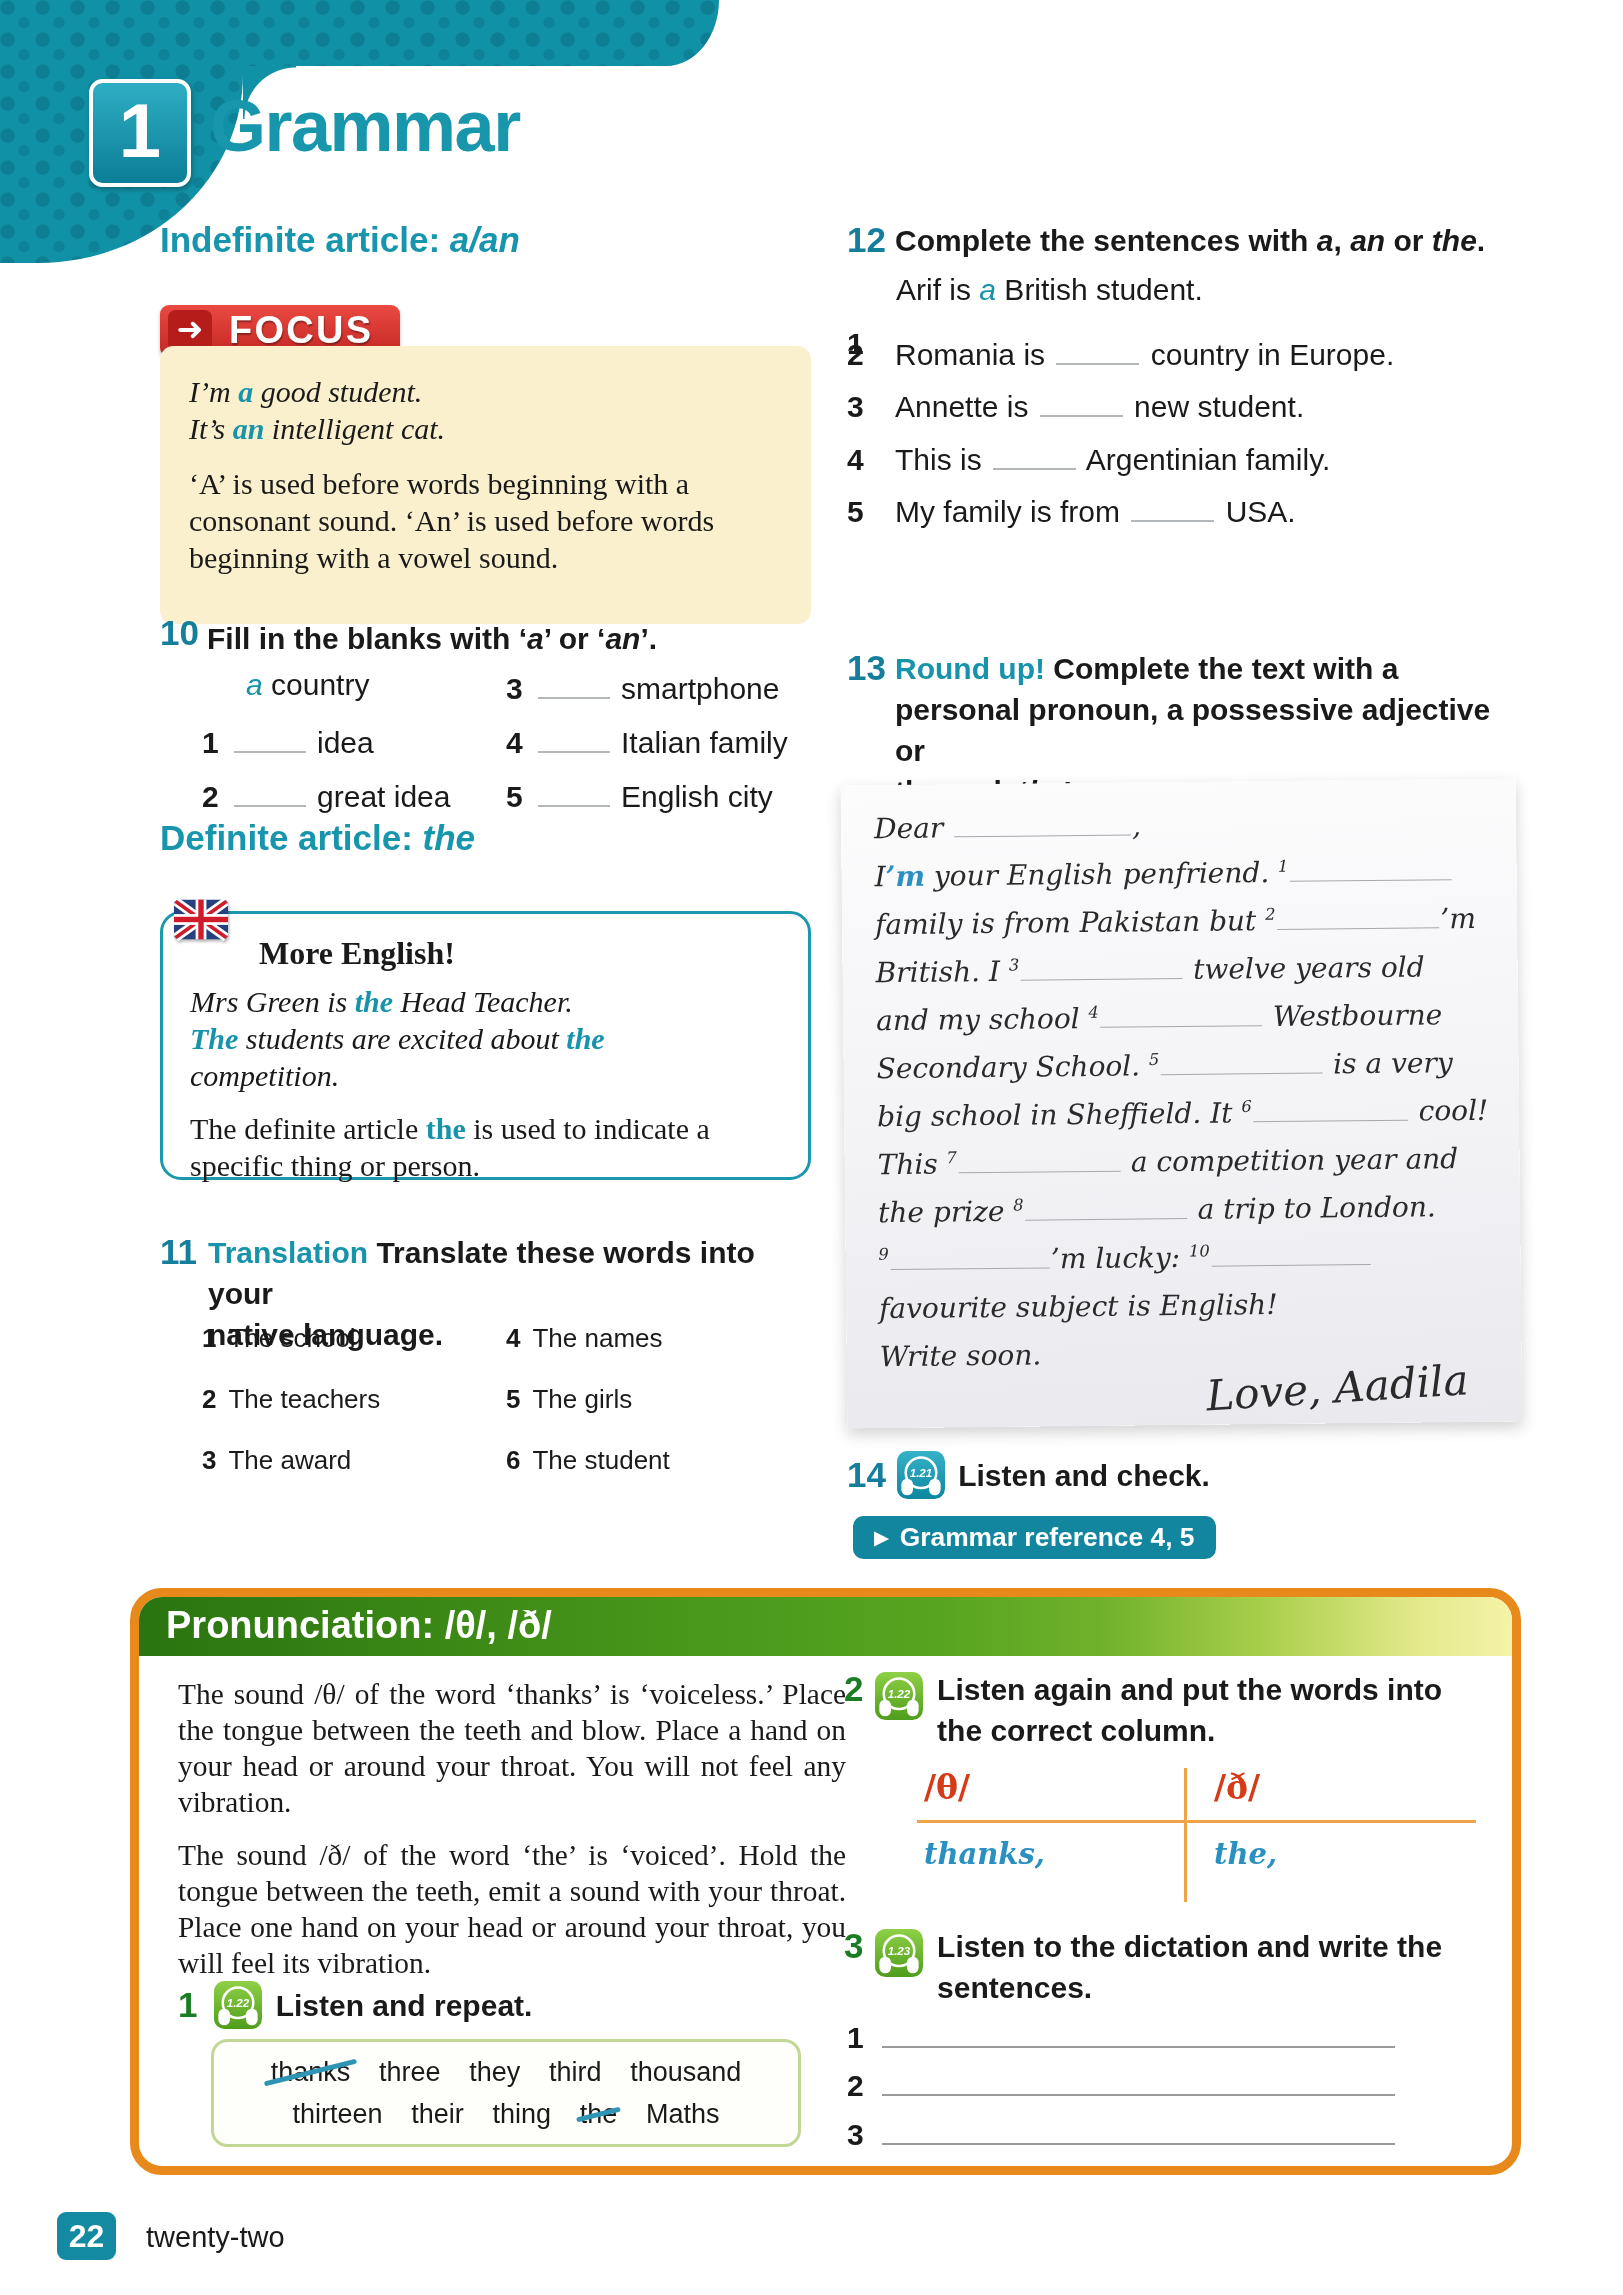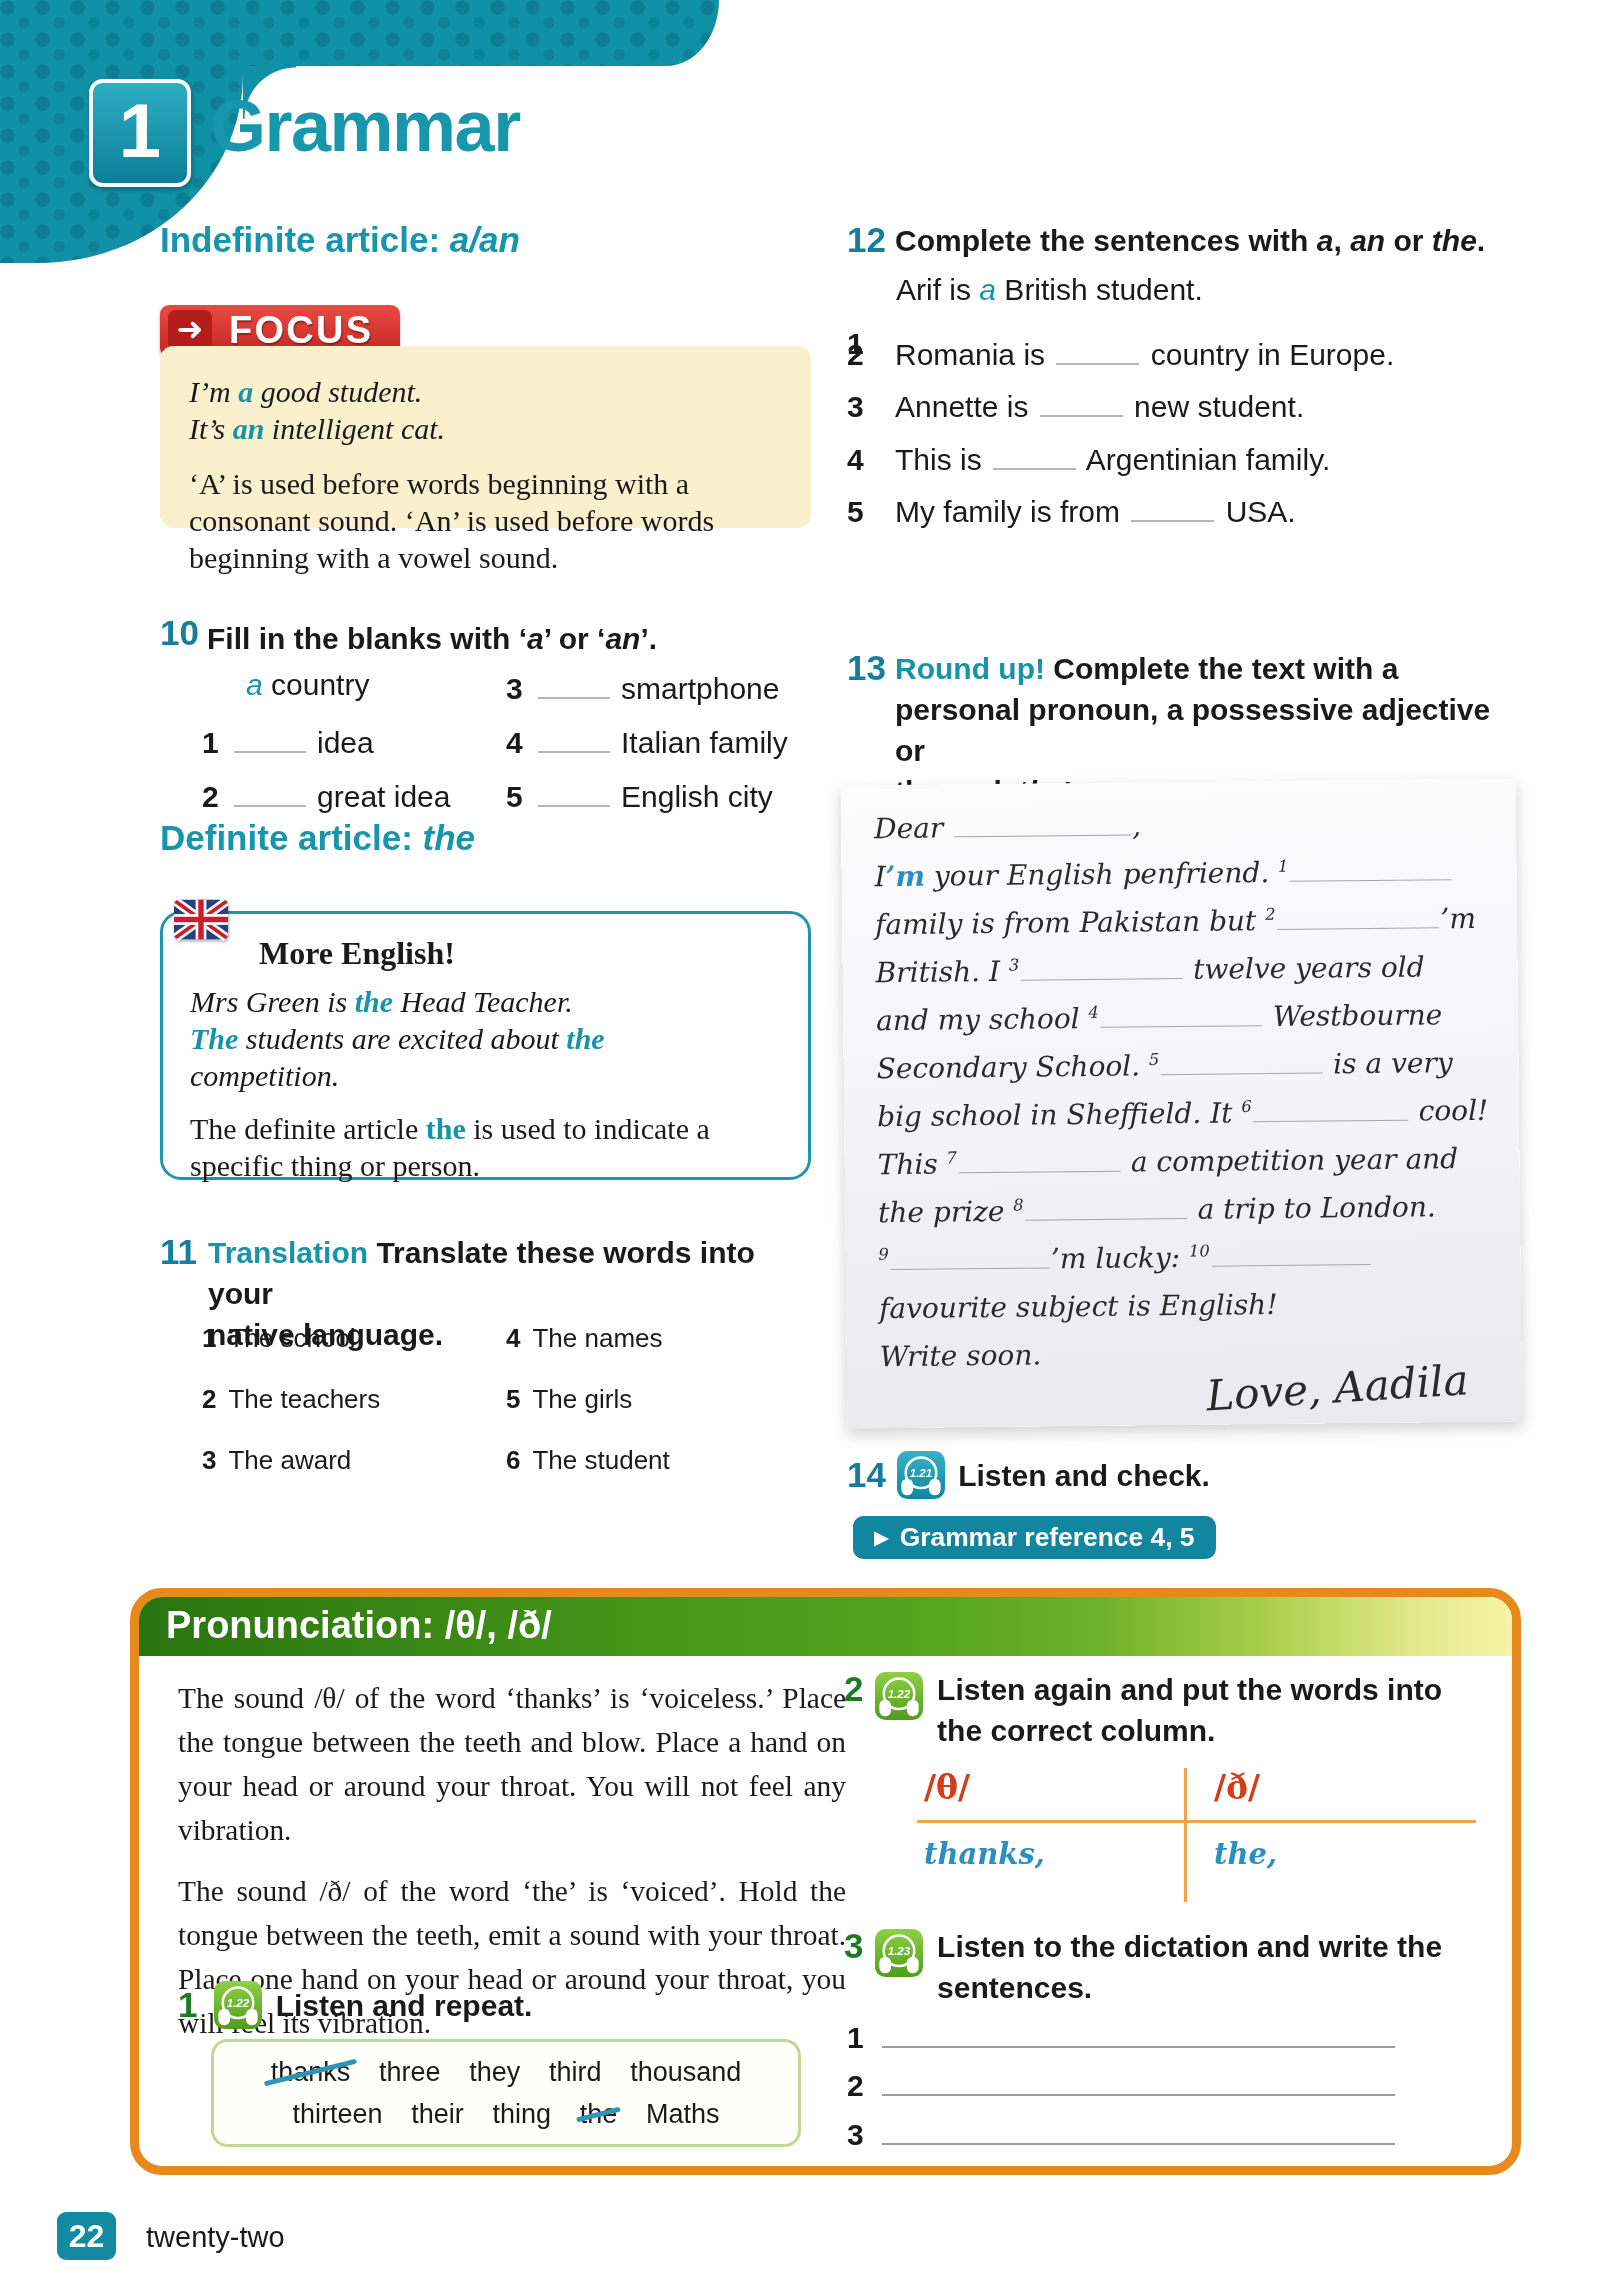--- a/index.html
+++ b/index.html
@@ -34,21 +34,21 @@
   .serif{font-family:"Liberation Serif","DejaVu Serif",serif;}
   
   .abs{position:absolute;}
   .focus-btn{position:absolute;left:160px;top:305px;display:inline-flex;align-items:center;
     background:linear-gradient(180deg,#ea4a42,#c22521);border-radius:9px;padding:3.8px 26px 5.3px 7.6px;
     box-shadow:0 2.3px 3.8px rgba(0,0,0,.25);}
   .f-arrow{background:#b51d1b;border-radius:7.6px;padding:0 9px 3px 9px;color:#fff;
     font-size:32px;font-weight:800;}
   .f-label{color:#fff;font-size:38px;font-weight:800;letter-spacing:2.3px;margin-left:16.6px;
     text-shadow:0.8px 1.5px 1.5px rgba(0,0,0,.35);}
-  .focus-box{position:absolute;left:160px;top:346px;width:651px;height:182px;background:#fbf0cd;
+  .focus-box{position:absolute;left:160px;top:346px;width:651px;height:278px;background:#fbf0cd;
     border-radius:13.6px;padding:27px 29px 0 29px;box-sizing:border-box;font-size:30px;line-height:37px;}
   .focus-note{margin-top:18px;}
   .ex10-grid{position:absolute;left:202px;top:668px;display:grid;grid-template-columns:304px auto;
     grid-row-gap:16.6px;font-size:30px;}
   .inum{font-weight:700;margin-right:12px;}
   .ex-item{white-space:nowrap;}
   .morebox{position:absolute;left:160px;top:911px;width:651px;height:269px;border:3.8px solid #1b98ae;
     border-radius:21px;box-sizing:border-box;padding:21px 27px 0 27px;font-size:30px;line-height:37px;}
   .morebox .title{font-family:"Liberation Serif","DejaVu Serif",serif;font-weight:700;
     font-size:32px;margin:0 0 10.6px 69px;}
@@ -82,21 +82,21 @@
     background:#13869f;border-radius:10.6px;padding:6px 21px;color:#fff;}
   .grref .arr{font-size:19.6px;margin-right:10.6px;}
   .grref .lbl{font-size:26.4px;font-weight:700;}
   
   .pron{position:absolute;left:130px;top:1588px;width:1391px;height:587px;box-sizing:border-box;
     border:9px solid #e8891b;border-radius:32px;background:#fff;overflow:hidden;}
   .pron-head{position:absolute;left:0;top:0;right:0;height:59px;
     background:linear-gradient(90deg,#2a7410 0%,#47961a 38%,#57a420 58%,#6fb12b 70%,#a9cf4a 82%,#e3e98b 93%,#f5f3a8 100%);
     color:#fff;font-size:38px;font-weight:800;line-height:56px;padding-left:27px;}
   .pron-lcol{position:absolute;left:39px;top:79px;width:668px;
-    font-family:"Liberation Serif","DejaVu Serif",serif;font-size:29.4px;line-height:44px;text-align:justify;}
+    font-family:"Liberation Serif","DejaVu Serif",serif;font-size:29.4px;line-height:36px;text-align:justify;}
   .pron-lcol p{margin:0 0 16.6px 0;}
   .gnum{color:#1b7d23;font-weight:800;font-size:35px;}
   .wordbox{position:absolute;left:72px;top:442px;width:590px;box-sizing:border-box;
     border:3px solid #c3d795;border-radius:16.6px;padding:9px 6px;text-align:center;
     font-size:27px;line-height:42px;background:#fefefb;}
   .word{margin:0 10.6px;position:relative;display:inline-block;}
   .word.struck::after{content:"";position:absolute;left:-10%;right:-10%;top:46%;height:5.3px;
     background:#2f95b5;border-radius:3px;transform:rotate(-14deg);}
   .ptable-h{position:absolute;font-family:"DejaVu Serif",serif;font-weight:700;font-size:33px;color:#d43b16;}
   .ptable-hline{position:absolute;left:778px;top:223px;width:559px;height:3px;background:#f0a449;}

